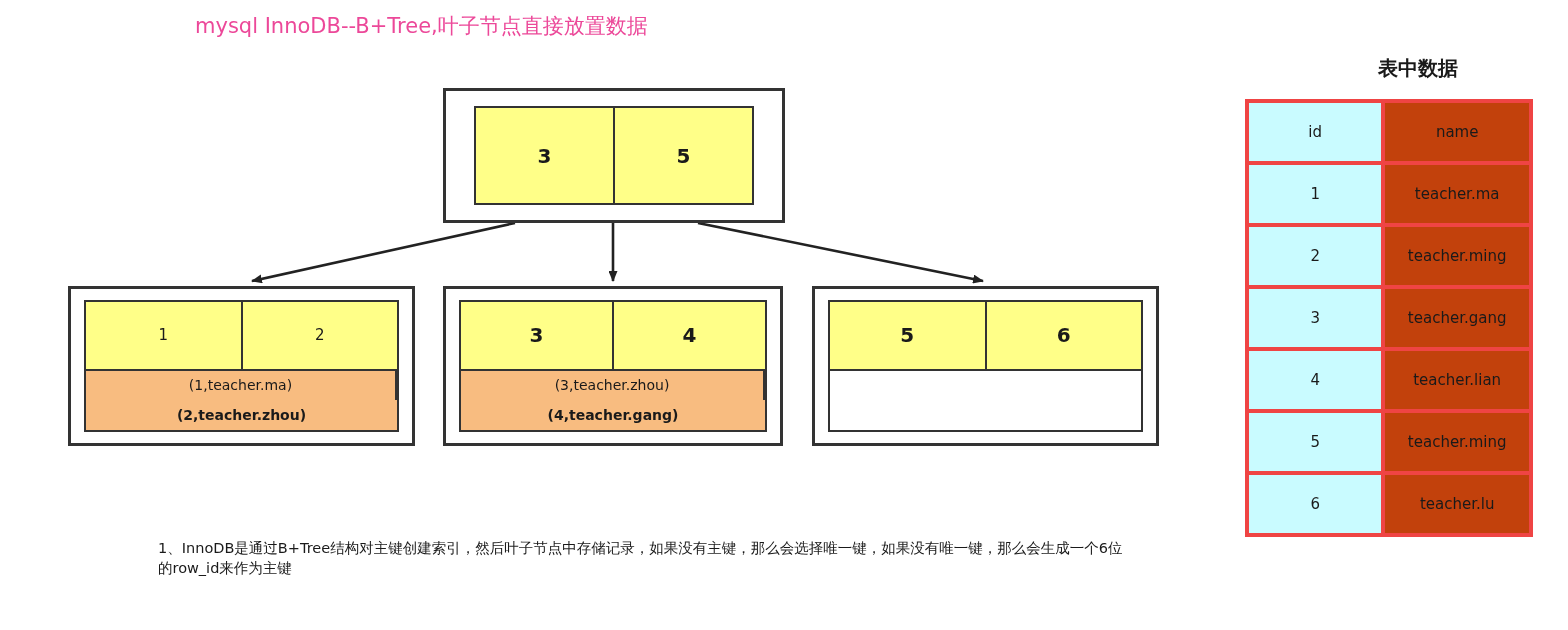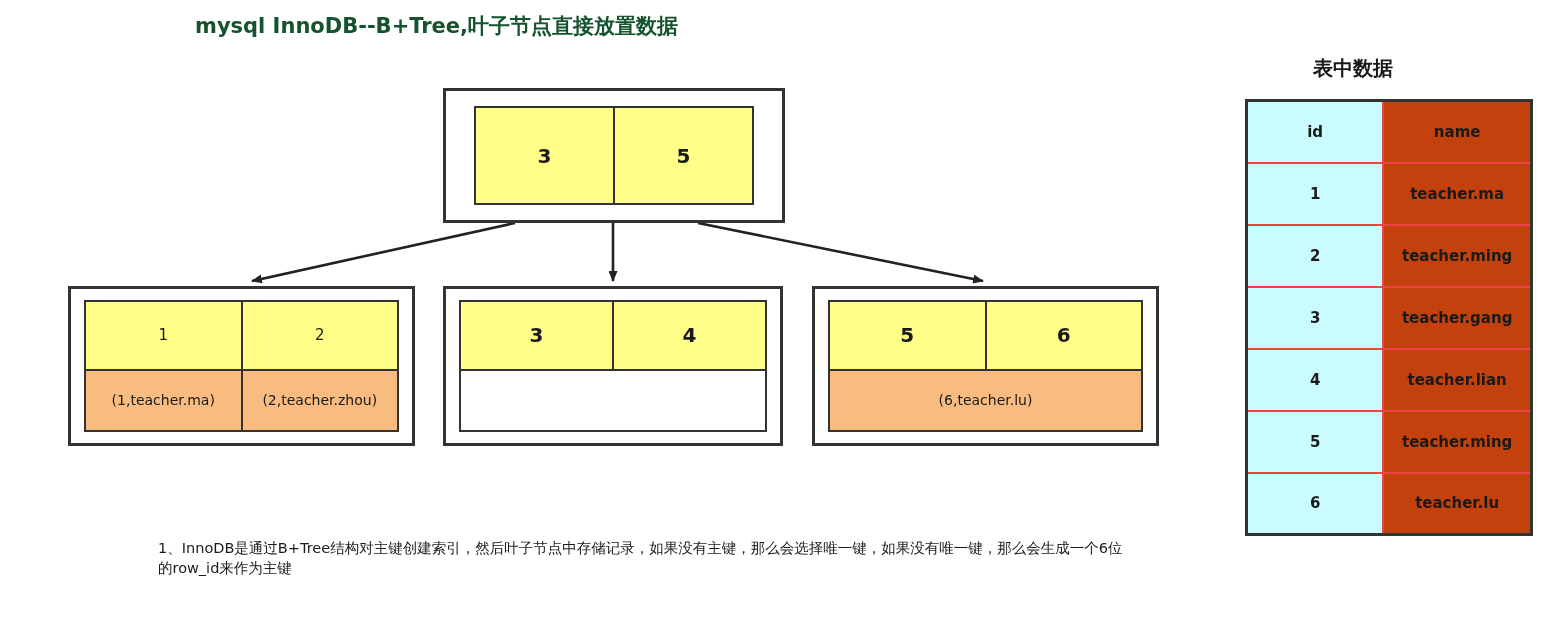--- a/index.html
+++ b/index.html
@@ -16,22 +16,22 @@
     height: 630px;
     background: #ffffff;
   }
 
   
   .diagram-title {
     position: absolute;
     left: 195px;
     top: 12px;
     font-size: 21px;
-    font-weight: bold;
-    color: #14532d;
+    font-weight: normal;
+    color: #ec4899;
     letter-spacing: 0px;
     white-space: nowrap;
   }
 
   
   .node-shell {
     position: absolute;
     border: 3px solid #333333;
     background: #ffffff;
     display: flex;
@@ -62,22 +62,22 @@
   .data-cell {
     flex: 1 1 0;
     background: #f8bc80;
     display: flex;
     align-items: center;
     justify-content: center;
     color: #1a1a1a;
     font-size: 14px;
     border-right: 2px solid #333333;
   }
-  .data-cell:last-child { border-right: none; }
-  .data-row { border-top: 2px solid #333333; }
+  .data-cell:last-child { border-right: none; font-weight: bold; }
+  .data-row { border-top: 2px solid #333333; flex-direction: column; }
 
   
   #root-node {
     left: 443px; top: 88px; width: 342px; height: 135px;
     padding: 15px 28px;
   }
   #root-node .node-inner { border: 2px solid #333333; }
   #root-node .key-cell { font-size: 20px; font-weight: bold; }
 
   
@@ -108,42 +108,42 @@
     width: 970px;
     font-size: 14.5px;
     line-height: 20px;
     color: #1a1a1a;
     white-space: pre-wrap;
   }
 
   
   .table-title {
     position: absolute;
-    left: 1313px;
+    left: 1378px;
     top: 55px;
     font-size: 20px;
     font-weight: bold;
     color: #1a1a1a;
     white-space: nowrap;
   }
   #data-table {
     position: absolute;
     left: 1245px;
     top: 99px;
     width: 288px;
     border-collapse: collapse;
     border: 3px solid #333333;
     table-layout: fixed;
   }
   #data-table td, #data-table th {
-    border: 2px solid #ef4444;
+    border: 4px solid #ef4444;
     height: 62px;
     text-align: center;
     font-size: 15px;
-    font-weight: bold;
+    font-weight: normal;
     color: #1a1a1a;
   }
   #data-table .col-id   { background: #c9fbff; width: 48%; }
   #data-table .col-name { background: #c2410c; width: 52%; }
 </style>
 </head>
 <body>
 
 <div id="canvas">
 
@@ -182,32 +182,33 @@
     </div>
   </div>
 
   <div class="node-shell leaf-shell leaf-bold" id="leaf-2">
     <div class="node-inner">
       <div class="key-row">
         <div class="key-cell">3</div>
         <div class="key-cell">4</div>
       </div>
       <div class="data-row">
+        <div class="data-cell">(3,teacher.zhou)</div>
+        <div class="data-cell">(4,teacher.gang)</div>
       </div>
     </div>
   </div>
 
   <div class="node-shell leaf-shell leaf-bold" id="leaf-3">
     <div class="node-inner">
       <div class="key-row">
         <div class="key-cell">5</div>
         <div class="key-cell">6</div>
       </div>
       <div class="data-row">
-        <div class="data-cell">(6,teacher.lu)</div>
       </div>
     </div>
   </div>
 
   <div class="notes">
     <div>1、InnoDB是通过B+Tree结构对主键创建索引，然后叶子节点中存储记录，如果没有主键，那么会选择唯一键，如果没有唯一键，那么会生成一个6位的row_id来作为主键</div>
     
   </div>
 
   <div class="table-title">表中数据</div>

